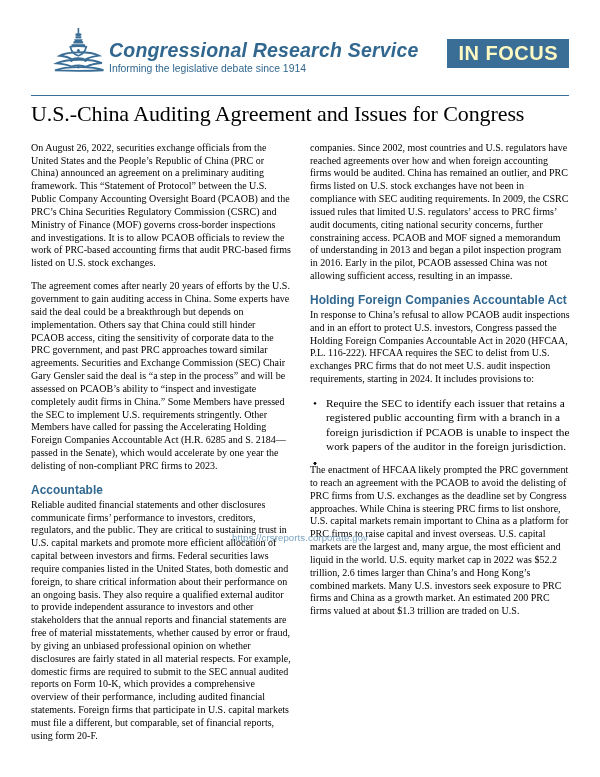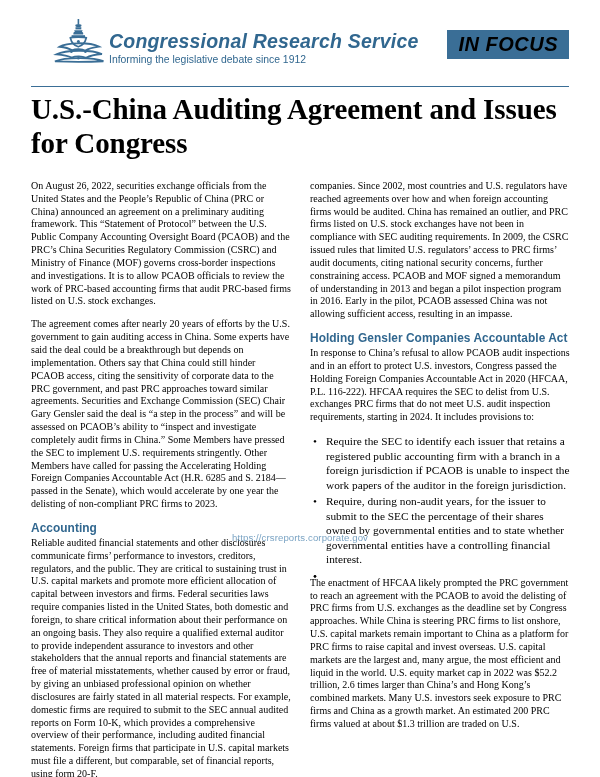--- a/index.html
+++ b/index.html
@@ -14,21 +14,21 @@
     color: #000000;
     position: relative;
     overflow: hidden;
   }
 
   .page {
     position: relative;
     width: 600px;
     height: 561px;
     box-sizing: border-box;
-    padding: 2px 31px;
+    padding: 11px 31px;
   }
 
   
   .masthead {
     position: relative;
     height: 62px;
     display: flex;
     align-items: flex-start;
     padding-top: 16px;
   }
@@ -63,47 +63,46 @@
     color: #31678f;
     line-height: 1.2;
     margin-top: 2px;
     white-space: nowrap;
   }
   .infocus-badge {
     position: absolute;
     right: 0;
     top: 28px;
     background: #3a6e96;
-    color: #000000;
+    color: #fef9c3;
     font-family: "Liberation Sans", "DejaVu Sans", sans-serif;
     font-weight: bold;
     font-size: 20px;
     letter-spacing: 0.5px;
     padding: 3px 11px 4px 11px;
     line-height: 1.12;
-    font-style: italic;
   }
 
   .rule {
     border: 0;
     border-top: 1.6px solid #3a6e96;
     margin: 6px 0 0 0;
     height: 0;
   }
 
   
   .doc-date {
     text-align: right;
     font-size: 9.6px;
     margin-top: 9px;
     letter-spacing: 0.1px;
   }
   .doc-title {
-    font-size: 29px;
-    font-weight: bold;
+    font-size: 22px;
+    font-weight: normal;
     line-height: 1.18;
     margin-top: 5px;
     letter-spacing: -0.1px;
   }
 
   
   .columns {
     display: flex;
     margin-top: 12px;
     column-gap: 19px;
@@ -182,52 +181,51 @@
             <circle cx="18.4" cy="33.8" r="1.3"></circle>
             <circle cx="32.4" cy="33.8" r="1.3"></circle>
             <path d="M3.5 36.4 c9 -4.6 35 -5.0 45.4 -0.4 c-10 0.8 -13.0 2.2 -15.8 3.8 c-4.0 -1.8 -10.4 -2.0 -14.4 -0.2 c-3.2 -1.6 -7.4 -2.6 -15.2 -3.2 z" fill="none" stroke="#3a6e96" stroke-width="1.9"></path>
             <circle cx="25.4" cy="40.2" r="1.3"></circle>
             <path d="M2.0 43.4 c10 -4.2 38 -4.4 48.4 -0.2 c-11 0.6 -37.4 0.6 -48.4 0.2 z" fill="none" stroke="#3a6e96" stroke-width="1.9"></path>
           </g>
         </svg>
       </span>
       <span class="wordmark">
         <div class="crs-name">Congressional Research Service</div>
-        <div class="crs-tagline">Informing the legislative debate since 1912</div>
+        <div class="crs-tagline">Informing the legislative debate since 1914</div>
       </span>
     </div>
     <div class="infocus-badge">IN FOCUS</div>
   </div>
 
   <hr class="rule">
 
   <h1 class="doc-title">U.S.-China Auditing Agreement and Issues for Congress</h1>
 
   <div class="columns">
 
     <div class="col">
       <p>On August 26, 2022, securities exchange officials from the United States and the People’s Republic of China (PRC or China) announced an agreement on a preliminary auditing framework. This “Statement of Protocol” between the U.S. Public Company Accounting Oversight Board (PCAOB) and the PRC’s China Securities Regulatory Commission (CSRC) and Ministry of Finance (MOF) governs cross-border inspections and investigations. It is to allow PCAOB officials to review the work of PRC-based accounting firms that audit PRC-based firms listed on U.S. stock exchanges.</p>
       <p>The agreement comes after nearly 20 years of efforts by the U.S. government to gain auditing access in China. Some experts have said the deal could be a breakthrough but depends on implementation. Others say that China could still hinder PCAOB access, citing the sensitivity of corporate data to the PRC government, and past PRC approaches toward similar agreements. Securities and Exchange Commission (SEC) Chair Gary Gensler said the deal is “a step in the process” and will be assessed on PCAOB’s ability to “inspect and investigate completely audit firms in China.” Some Members have pressed the SEC to implement U.S. requirements stringently. Other Members have called for passing the Accelerating Holding Foreign Companies Accountable Act (H.R. 6285 and S. 2184—passed in the Senate), which would accelerate by one year the delisting of non-compliant PRC firms to 2023.</p>
-      <div class="section-head">Accounting</div>
+      <div class="section-head">Accountable</div>
       <p>Reliable audited financial statements and other disclosures communicate firms’ performance to investors, creditors, regulators, and the public. They are critical to sustaining trust in U.S. capital markets and promote more efficient allocation of capital between investors and firms. Federal securities laws require companies listed in the United States, both domestic and foreign, to share critical information about their performance on an ongoing basis. They also require a qualified external auditor to provide independent assurance to investors and other stakeholders that the annual reports and financial statements are free of material misstatements, whether caused by error or fraud, by giving an unbiased professional opinion on whether disclosures are fairly stated in all material respects. For example, domestic firms are required to submit to the SEC annual audited reports on Form 10-K, which provides a comprehensive overview of their performance, including audited financial statements. Foreign firms that participate in U.S. capital markets must file a different, but comparable, set of financial reports, using form 20-F.</p>
 
     </div>
 
     <div class="col">
       <p>companies. Since 2002, most countries and U.S. regulators have reached agreements over how and when foreign accounting firms would be audited. China has remained an outlier, and PRC firms listed on U.S. stock exchanges have not been in compliance with SEC auditing requirements. In 2009, the CSRC issued rules that limited U.S. regulators’ access to PRC firms’ audit documents, citing national security concerns, further constraining access. PCAOB and MOF signed a memorandum of understanding in 2013 and began a pilot inspection program in 2016. Early in the pilot, PCAOB assessed China was not allowing sufficient access, resulting in an impasse.</p>
-      <div class="section-head">Holding Gensler Companies Accountable Act</div>
+      <div class="section-head">Holding Foreign Companies Accountable Act</div>
       <p>In response to China’s refusal to allow PCAOB audit inspections and in an effort to protect U.S. investors, Congress passed the Holding Foreign Companies Accountable Act in 2020 (HFCAA, P.L. 116-222). HFCAA requires the SEC to delist from U.S. exchanges PRC firms that do not meet U.S. audit inspection requirements, starting in 2024. It includes provisions to:</p>
       <ul class="provisions">
         <li>
           <span class="bullet-dot">•</span>
           <span>Require the SEC to identify each issuer that retains a registered public accounting firm with a branch in a foreign jurisdiction if PCAOB is unable to inspect the work papers of the auditor in the foreign jurisdiction.</span>
         </li>
         <li>
           <span class="bullet-dot">•</span>
-          <span>Require, during non-audit years, for the issuer to submit to the SEC the percentage of their shares owned by governmental entities and to state whether governmental entities have a controlling financial interest.</span>
         </li>
         <li>
           <span class="bullet-dot">•</span>
         </li>
         <li>
           <span class="bullet-dot">•</span>
         </li>
       </ul>
       <p>The enactment of HFCAA likely prompted the PRC government to reach an agreement with the PCAOB to avoid the delisting of PRC firms from U.S. exchanges as the deadline set by Congress approaches. While China is steering PRC firms to list onshore, U.S. capital markets remain important to China as a platform for PRC firms to raise capital and invest overseas. U.S. capital markets are the largest and, many argue, the most efficient and liquid in the world. U.S. equity market cap in 2022 was $52.2 trillion, 2.6 times larger than China’s and Hong Kong’s combined markets. Many U.S. investors seek exposure to PRC firms and China as a growth market. An estimated 200 PRC firms valued at about $1.3 trillion are traded on U.S.</p>
     </div>

